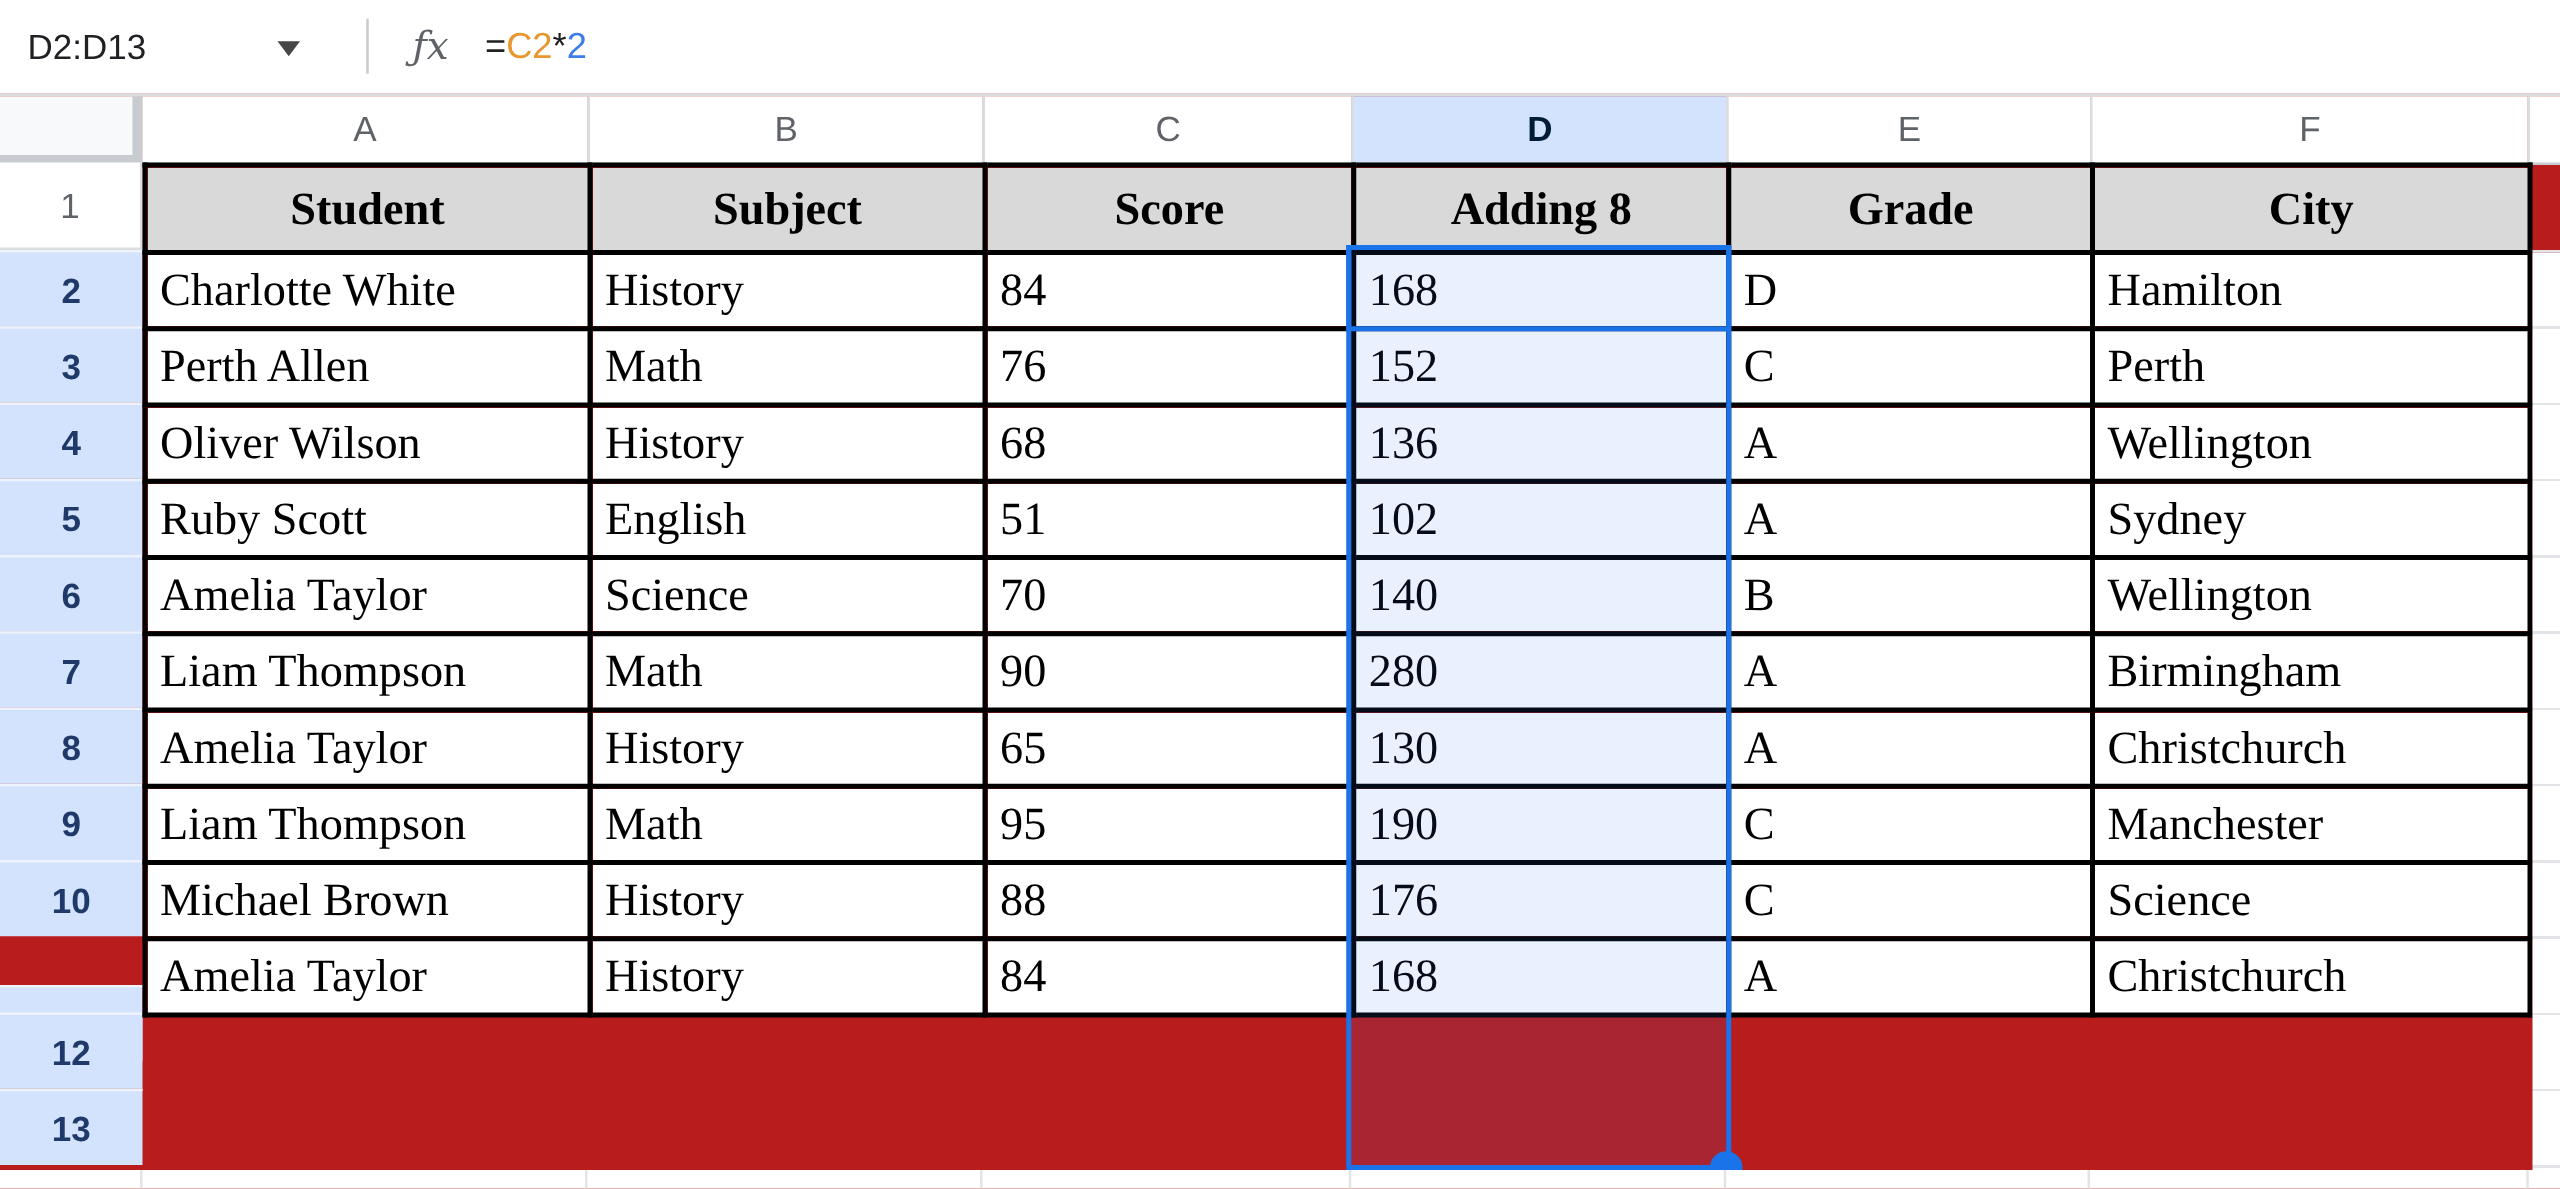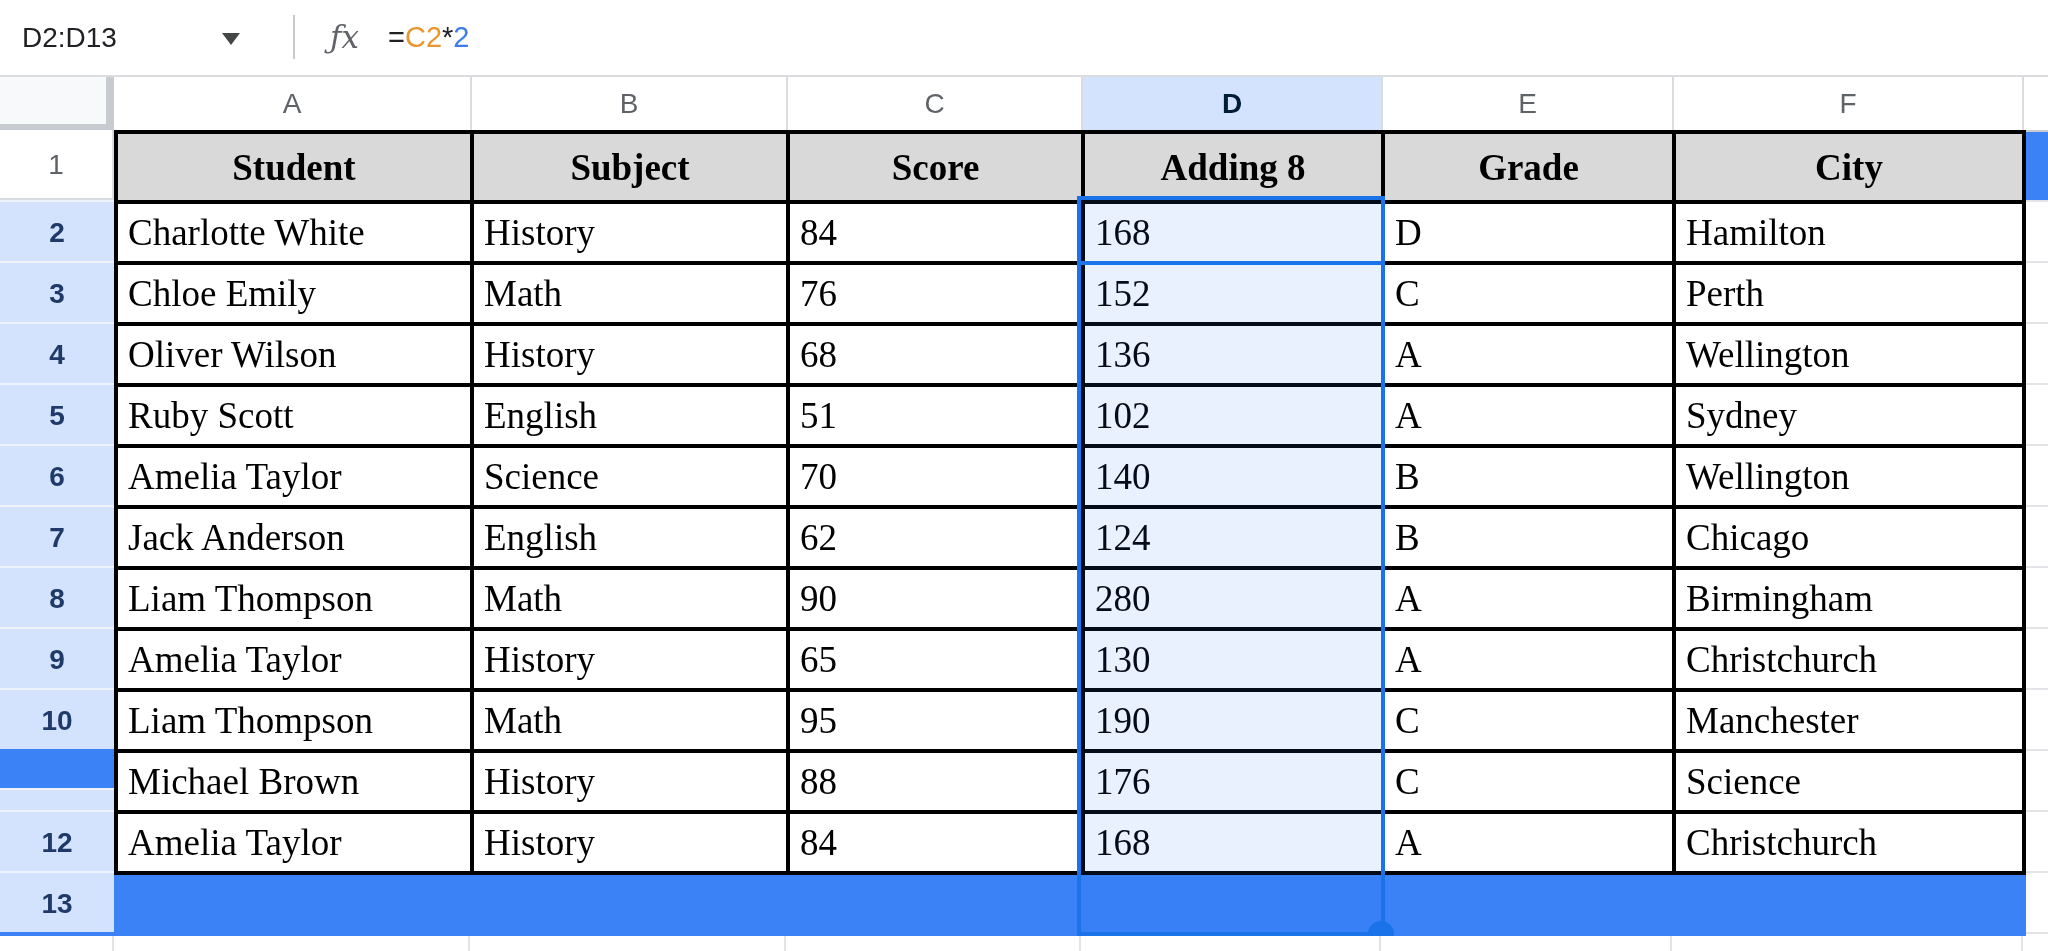--- a/index.html
+++ b/index.html
@@ -1,17 +1,17 @@
 <!DOCTYPE html>
 <html><head>
 <meta charset="utf-8">
 <style>
   html,body{margin:0;padding:0;background:#fff;}
   #app{position:relative;width:2048px;height:951px;overflow:hidden;
-       font-family:"Liberation Sans",sans-serif;color:#000;background:#3b82f6;}
+       font-family:"Liberation Sans",sans-serif;color:#000;background:#b91c1c;}
 
   
   #formula-bar{position:absolute;left:0;top:0;width:2048px;height:75px;background:#fff;}
   #name-box{position:absolute;left:22px;top:0;height:75px;line-height:75px;
             font-size:28px;color:#202124;}
   #name-dropdown{position:absolute;left:222px;top:33px;width:0;height:0;
             border-left:9px solid transparent;border-right:9px solid transparent;
             border-top:12px solid #454746;}
   #fbar-sep{position:absolute;left:293px;top:15px;width:2px;height:44px;background:#c7cbce;}
   #fx-icon{position:absolute;left:330px;top:0;height:59px;line-height:75px;
@@ -128,21 +128,21 @@
     </tr>
     <tr>
       <td>Charlotte White</td>
       <td>History</td>
       <td class="num">84</td>
       <td class="num">168</td>
       <td class="grade">D</td>
       <td>Hamilton</td>
     </tr>
     <tr>
-      <td>Chloe Emily</td>
+      <td>Perth Allen</td>
       <td>Math</td>
       <td class="num">76</td>
       <td class="num">152</td>
       <td class="grade">C</td>
       <td>Perth</td>
     </tr>
     <tr>
       <td>Oliver Wilson</td>
       <td>History</td>
       <td class="num">68</td>
@@ -158,28 +158,20 @@
       <td class="grade">A</td>
       <td>Sydney</td>
     </tr>
     <tr>
       <td>Amelia Taylor</td>
       <td>Science</td>
       <td class="num">70</td>
       <td class="num">140</td>
       <td class="grade">B</td>
       <td>Wellington</td>
-    </tr>
-    <tr>
-      <td>Jack Anderson</td>
-      <td>English</td>
-      <td class="num">62</td>
-      <td class="num">124</td>
-      <td class="grade">B</td>
-      <td>Chicago</td>
     </tr>
     <tr>
       <td>Liam Thompson</td>
       <td>Math</td>
       <td class="num">90</td>
       <td class="num">280</td>
       <td class="grade">A</td>
       <td>Birmingham</td>
     </tr>
     <tr>

